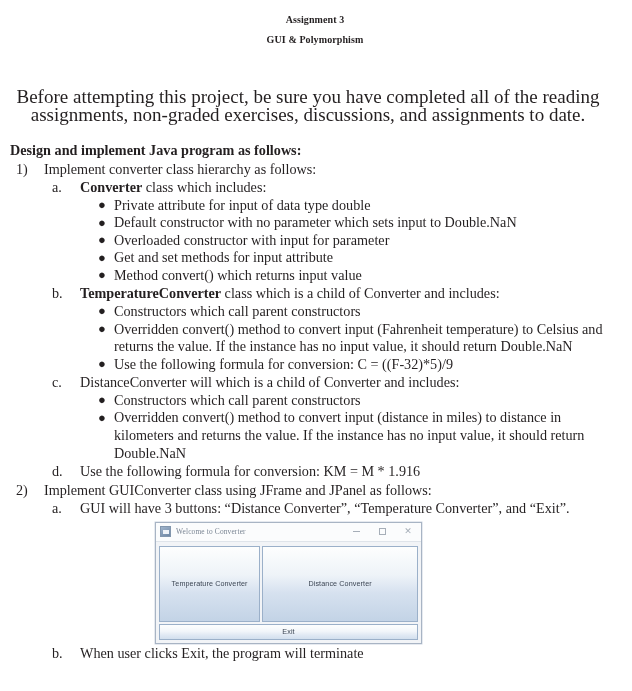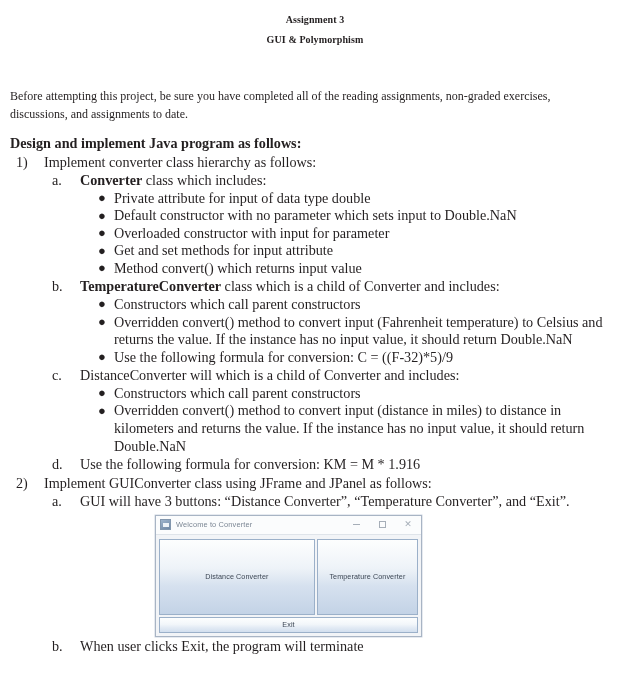--- a/index.html
+++ b/index.html
@@ -18,23 +18,23 @@
   .title-block { text-align: center; padding-top: 10px; }
   .title-line {
     font-weight: bold;
     font-size: 10px;
     line-height: 20px;
     letter-spacing: 0.1px;
   }
 
   .intro {
     margin-top: 38px;
-    font-size: 12px;
-    line-height: 17.5px;
-    text-align: left;
+    font-size: 19px;
+    line-height: 17.5px;
+    text-align: center;
     padding-right: 14px;
   }
 
   .section-head {
     font-weight: bold;
     font-size: 14.2px;
     line-height: 17.5px;
   }
 
   ol.numbered { list-style: none; margin: 0; padding: 0; }
@@ -112,21 +112,21 @@
     flex: none;
   }
   .gui-appicon::after {
     content: "";
     position: absolute;
     left: 2px; top: 3px;
     width: 6px; height: 4px;
     background: #eef2f7;
   }
   .gui-title-text {
-    font-family: Liberation Sans, sans-serif;
+    font-family: Liberation Serif, serif;
     font-size: 7.4px;
     color: #7b8694;
     letter-spacing: 0.15px;
     white-space: nowrap;
   }
   .gui-controls {
     margin-left: auto;
     display: flex;
     align-items: center;
     height: 100%;
@@ -258,22 +258,22 @@
                     </span>
                   <span class="ctrl">
                       <span class="max-glyph"></span>
                     </span>
                   <span class="ctrl">✕</span>
                 </span>
               </div>
 
               <div class="gui-body">
                 <div class="gui-row">
+                  <div class="swing-btn btn-temperature">Temperature Converter</div>
                   <div class="swing-btn btn-distance">Distance Converter</div>
-                  <div class="swing-btn btn-temperature">Temperature Converter</div>
                 </div>
                 <div class="swing-btn btn-exit">Exit</div>
               </div>
 
             </div>
           </div>
         </li>
 
         <li class="let-item">
           <span class="marker">b.</span>

